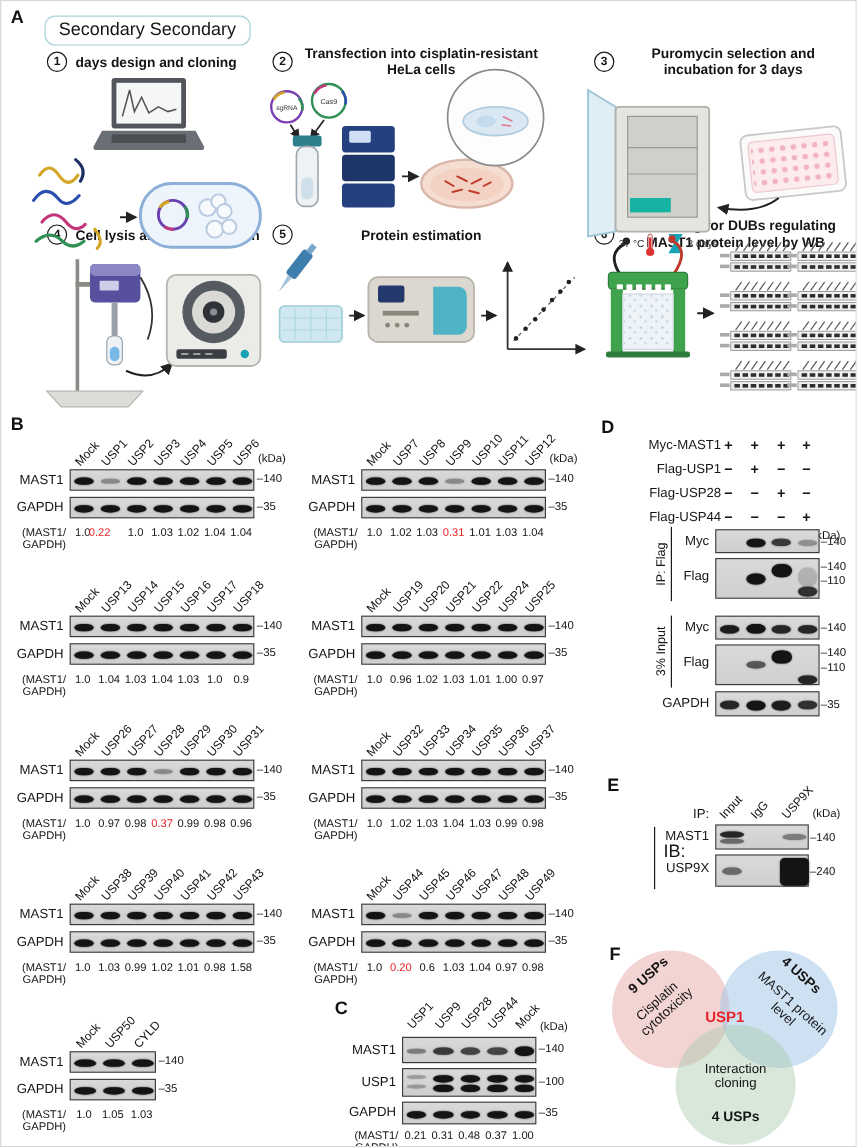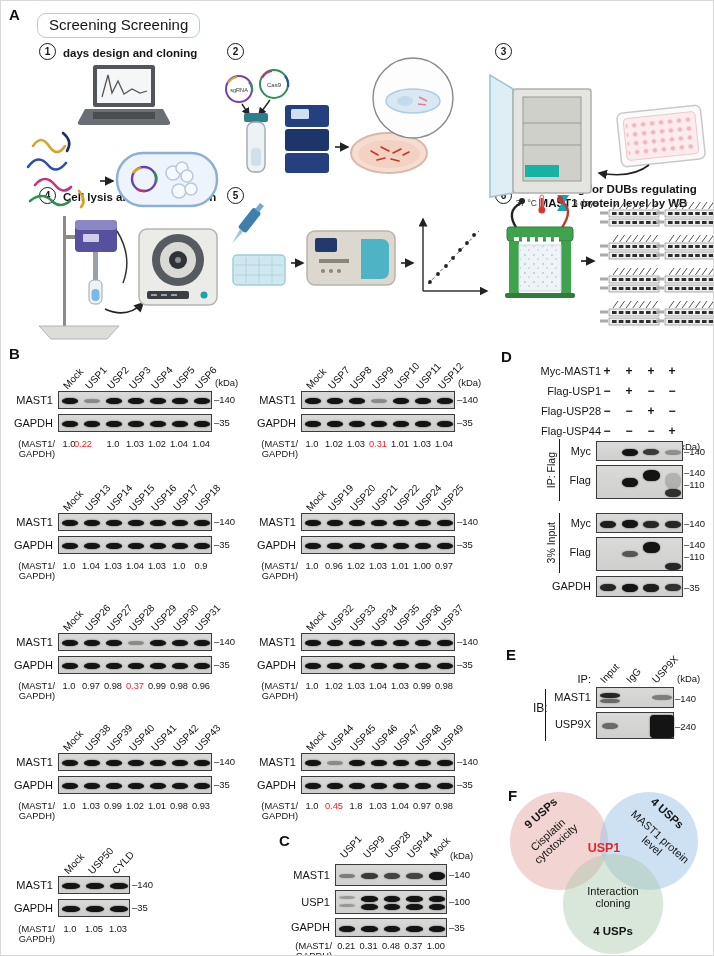--- a/index.html
+++ b/index.html
@@ -47,30 +47,33 @@
   .venn-t{position:absolute;text-align:center;line-height:1.12;font-size:11px;}
   .venn-count{font-weight:bold;font-size:11.5px;}
   .venn-center{position:absolute;font-weight:bold;font-size:12.5px;color:var(--red);text-align:center;}
 </style>
 </head>
 <body>
 
 <div id="fig">
 
   <div class="plabel" style="left:8px;top:5px">A</div>
-  <div class="sec-box">Screening Screening</div>
+  <div class="sec-box">Secondary Secondary</div>
 
   <div class="step-circle" style="left:38px;top:42px">1</div>
   <div class="step-title" style="left:62px;top:45px;white-space:nowrap">days design and cloning</div>
   <div class="step-circle" style="left:226px;top:42px">2</div>
+  <div class="step-title tcenter" style="left:250px;top:37px;width:200px">Transfection into cisplatin-resistant HeLa cells</div>
   <div class="step-circle" style="left:494px;top:42px">3</div>
+  <div class="step-title tcenter" style="left:514px;top:37px;width:192px">Puromycin selection and incubation for 3 days</div>
 
   <div class="step-circle" style="left:38px;top:186px">4</div>
   <div class="step-title" style="left:62px;top:189px;white-space:nowrap">Cell lysis and centrifugation</div>
   <div class="step-circle" style="left:226px;top:186px">5</div>
+  <div class="step-title tcenter" style="left:250px;top:189px;width:200px">Protein estimation</div>
   <div class="step-circle" style="left:494px;top:186px">6</div>
   <div class="step-title tcenter" style="left:514px;top:181px;width:196px">Screening for DUBs regulating MAST1 protein level by WB</div>
 
   <svg width="714" height="345" viewBox="0 0 714 345" style="position:absolute;left:0;top:0">
     <defs>
       <marker id="ah" markerWidth="7" markerHeight="7" refX="5" refY="3" orient="auto">
         <path d="M0 0 L6 3 L0 6 Z" fill="#222"></path>
       </marker>
       <pattern id="wells" width="9" height="9" patternUnits="userSpaceOnUse">
         <circle cx="4.5" cy="4.5" r="2.3" fill="#f2b3c0"></circle>
@@ -621,21 +624,21 @@
         <div class="band" style="left: 134.86px; width: 16.28px; height: 6px; top: 6px; opacity: 1;"></div>
       </div>
       <div class="marker" style="top: 62px;">35</div>
       <div class="values" style="top: 84px;">
         <span class="val" style="left: 0px; width: 22px;">1.0</span>
         <span class="val" style="left: 22px; width: 22px;">1.03</span>
         <span class="val" style="left: 44px; width: 22px;">0.99</span>
         <span class="val" style="left: 66px; width: 22px;">1.02</span>
         <span class="val" style="left: 88px; width: 22px;">1.01</span>
         <span class="val" style="left: 110px; width: 22px;">0.98</span>
-        <span class="val" style="left: 132px; width: 22px;">0.93</span>
+        <span class="val" style="left: 132px; width: 22px;">1.58</span>
       </div>
       <div class="ratio" style="top: 84px;">(MAST1/</div>
       <div class="ratio" style="top: 94px;">GAPDH)</div>
     </div>
   <div class="blot" style="left: 300px; top: 716px; width: 154px;">
       <div class="lanes">
         <span class="lane-label" style="left: 11px;">Mock</span>
         <span class="lane-label" style="left: 33px;">USP44</span>
         <span class="lane-label" style="left: 55px;">USP45</span>
         <span class="lane-label" style="left: 77px;">USP46</span>
@@ -660,22 +663,22 @@
         <div class="band" style="left: 24.86px; width: 16.28px; height: 6px; top: 6px; opacity: 1;"></div>
         <div class="band" style="left: 46.86px; width: 16.28px; height: 6px; top: 6px; opacity: 1;"></div>
         <div class="band" style="left: 68.86px; width: 16.28px; height: 6px; top: 6px; opacity: 1;"></div>
         <div class="band" style="left: 90.86px; width: 16.28px; height: 6px; top: 6px; opacity: 1;"></div>
         <div class="band" style="left: 112.86px; width: 16.28px; height: 6px; top: 6px; opacity: 1;"></div>
         <div class="band" style="left: 134.86px; width: 16.28px; height: 6px; top: 6px; opacity: 1;"></div>
       </div>
       <div class="marker" style="top: 62px;">35</div>
       <div class="values" style="top: 84px;">
         <span class="val" style="left: 0px; width: 22px;">1.0</span>
-        <span class="val red" style="left: 22px; width: 22px;">0.45</span>
-        <span class="val" style="left: 44px; width: 22px;">1.8</span>
+        <span class="val red" style="left: 22px; width: 22px;">0.20</span>
+        <span class="val" style="left: 44px; width: 22px;">0.6</span>
         <span class="val" style="left: 66px; width: 22px;">1.03</span>
         <span class="val" style="left: 88px; width: 22px;">1.04</span>
         <span class="val" style="left: 110px; width: 22px;">0.97</span>
         <span class="val" style="left: 132px; width: 22px;">0.98</span>
       </div>
       <div class="ratio" style="top: 84px;">(MAST1/</div>
       <div class="ratio" style="top: 94px;">GAPDH)</div>
     </div>
   <div class="blot" style="left: 57px; top: 839px; width: 72px;">
       <div class="lanes">
@@ -841,21 +844,21 @@
     </div>
 
   <div class="plabel" style="left:505px;top:645px">E</div>
   <div id="e-lanes" style="position:absolute;left:595px;top:646px;width:78px;height:38px">
       <span class="lane-label" style="position: absolute; bottom: 0px; left: 10px;">Input</span>
       <span class="lane-label" style="position: absolute; bottom: 0px; left: 36px;">IgG</span>
       <span class="lane-label" style="position: absolute; bottom: 0px; left: 62px;">USP9X</span>
     </div>
   <div class="dlab" style="left:560px;top:672px;width:30px">IP:</div>
   <div class="kda" style="left:676px;top:672px;margin:0">(kDa)</div>
-  <div style="position:absolute;left:532px;top:700px;font-size:12px">IB:</div>
+  <div style="position:absolute;left:552px;top:700px;font-size:15px">IB:</div>
   <div class="vline" style="left:544px;top:688px;height:52px"></div>
   <div class="dlab" style="left:548px;top:690px;width:42px">MAST1</div>
   <div class="pstrip" style="left:595px;top:686px;width:78px;height:21px">
       <div class="band" style="left: 3.38px; width: 19.24px; height: 5px; top: 5px; opacity: 0.9;"></div>
       <div class="band" style="left: 3.38px; width: 19.24px; height: 4px; top: 11px; opacity: 0.55;"></div>
       <div class="band" style="left: 55.38px; width: 19.24px; height: 5px; top: 7px; opacity: 0.45;"></div>
       <div class="marker" style="top: 4.5px;">140</div>
     </div>
   <div class="dlab" style="left:548px;top:717px;width:42px">USP9X</div>
   <div class="pstrip" style="left:595px;top:711px;width:78px;height:27px">

